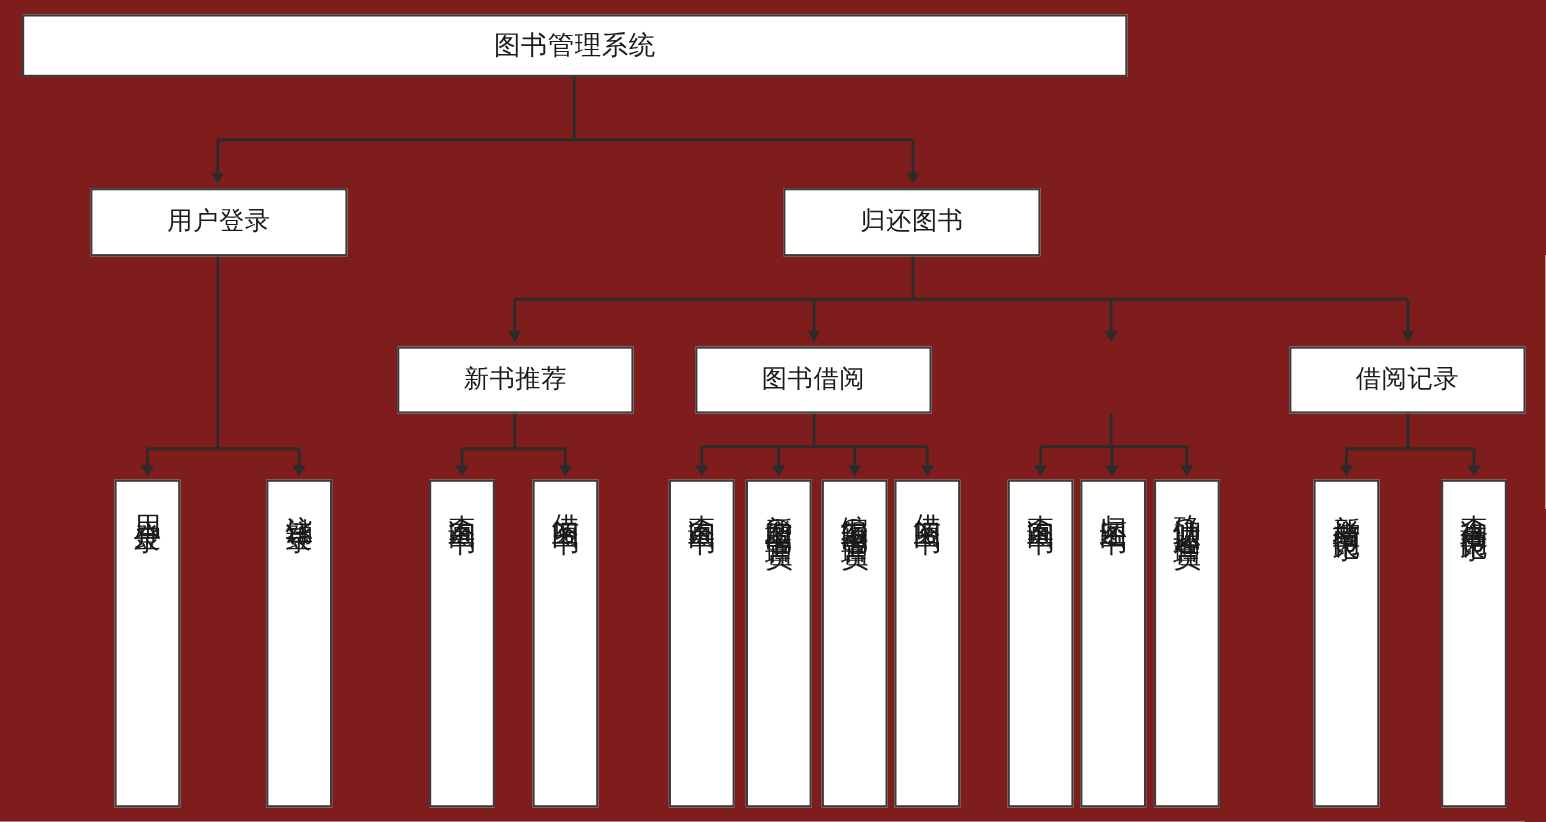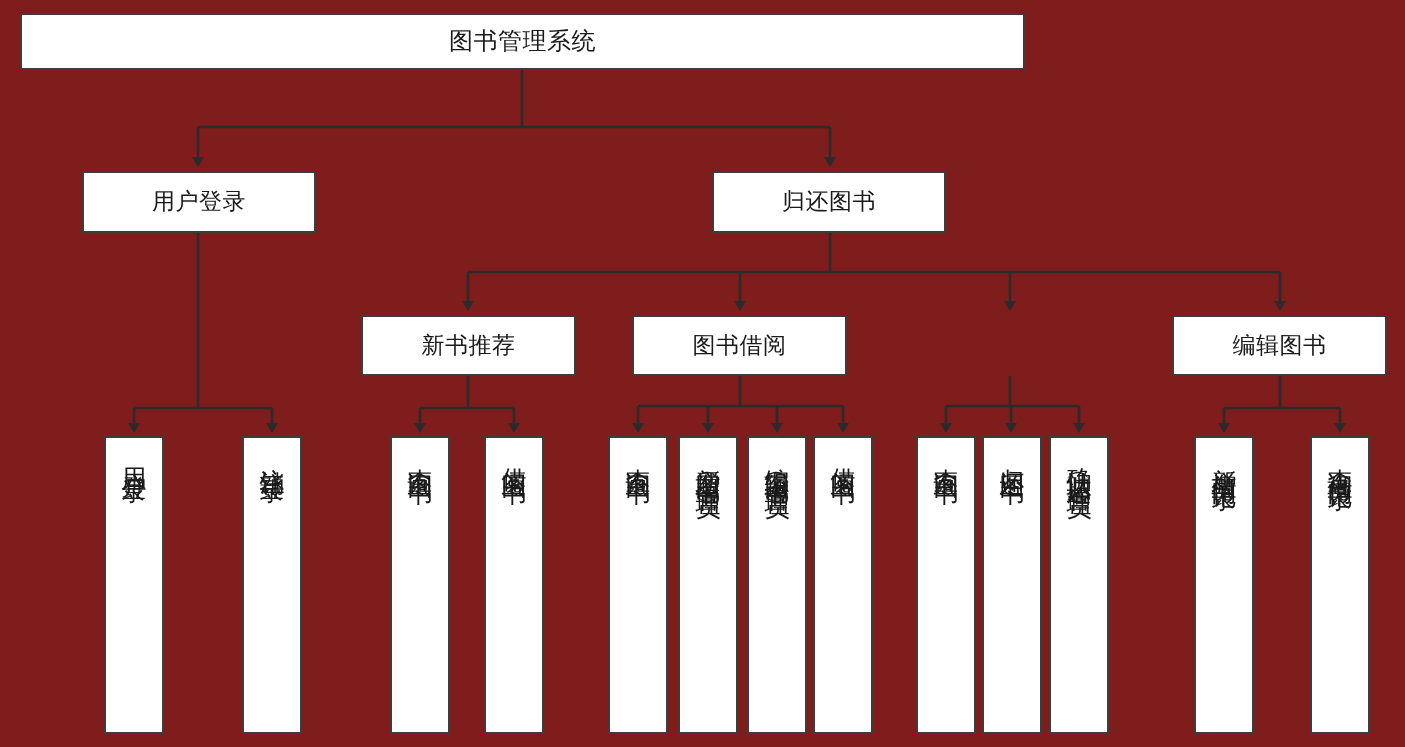--- a/index.html
+++ b/index.html
@@ -130,21 +130,21 @@
     <span class="lbl">归还图书</span>
   </div>
 
   <div class="node horiz" style="left:361px;top:315px;width:215px;height:61px;">
     <span class="lbl">新书推荐</span>
   </div>
   <div class="node horiz" style="left:632px;top:315px;width:215px;height:61px;">
     <span class="lbl">图书借阅</span>
   </div>
   <div class="node horiz" style="left:1172px;top:315px;width:215px;height:61px;">
-    <span class="lbl">编辑图书</span>
+    <span class="lbl">借阅记录</span>
   </div>
 
   <div class="node vert" style="left:104px;top:436px;width:60px;height:298px;">
     <span class="lbl">用户登录</span>
   </div>
   <div class="node vert" style="left:242px;top:436px;width:60px;height:298px;">
     <span class="lbl">注销登录</span>
   </div>
 
   <div class="node vert" style="left:390px;top:436px;width:60px;height:298px;">

